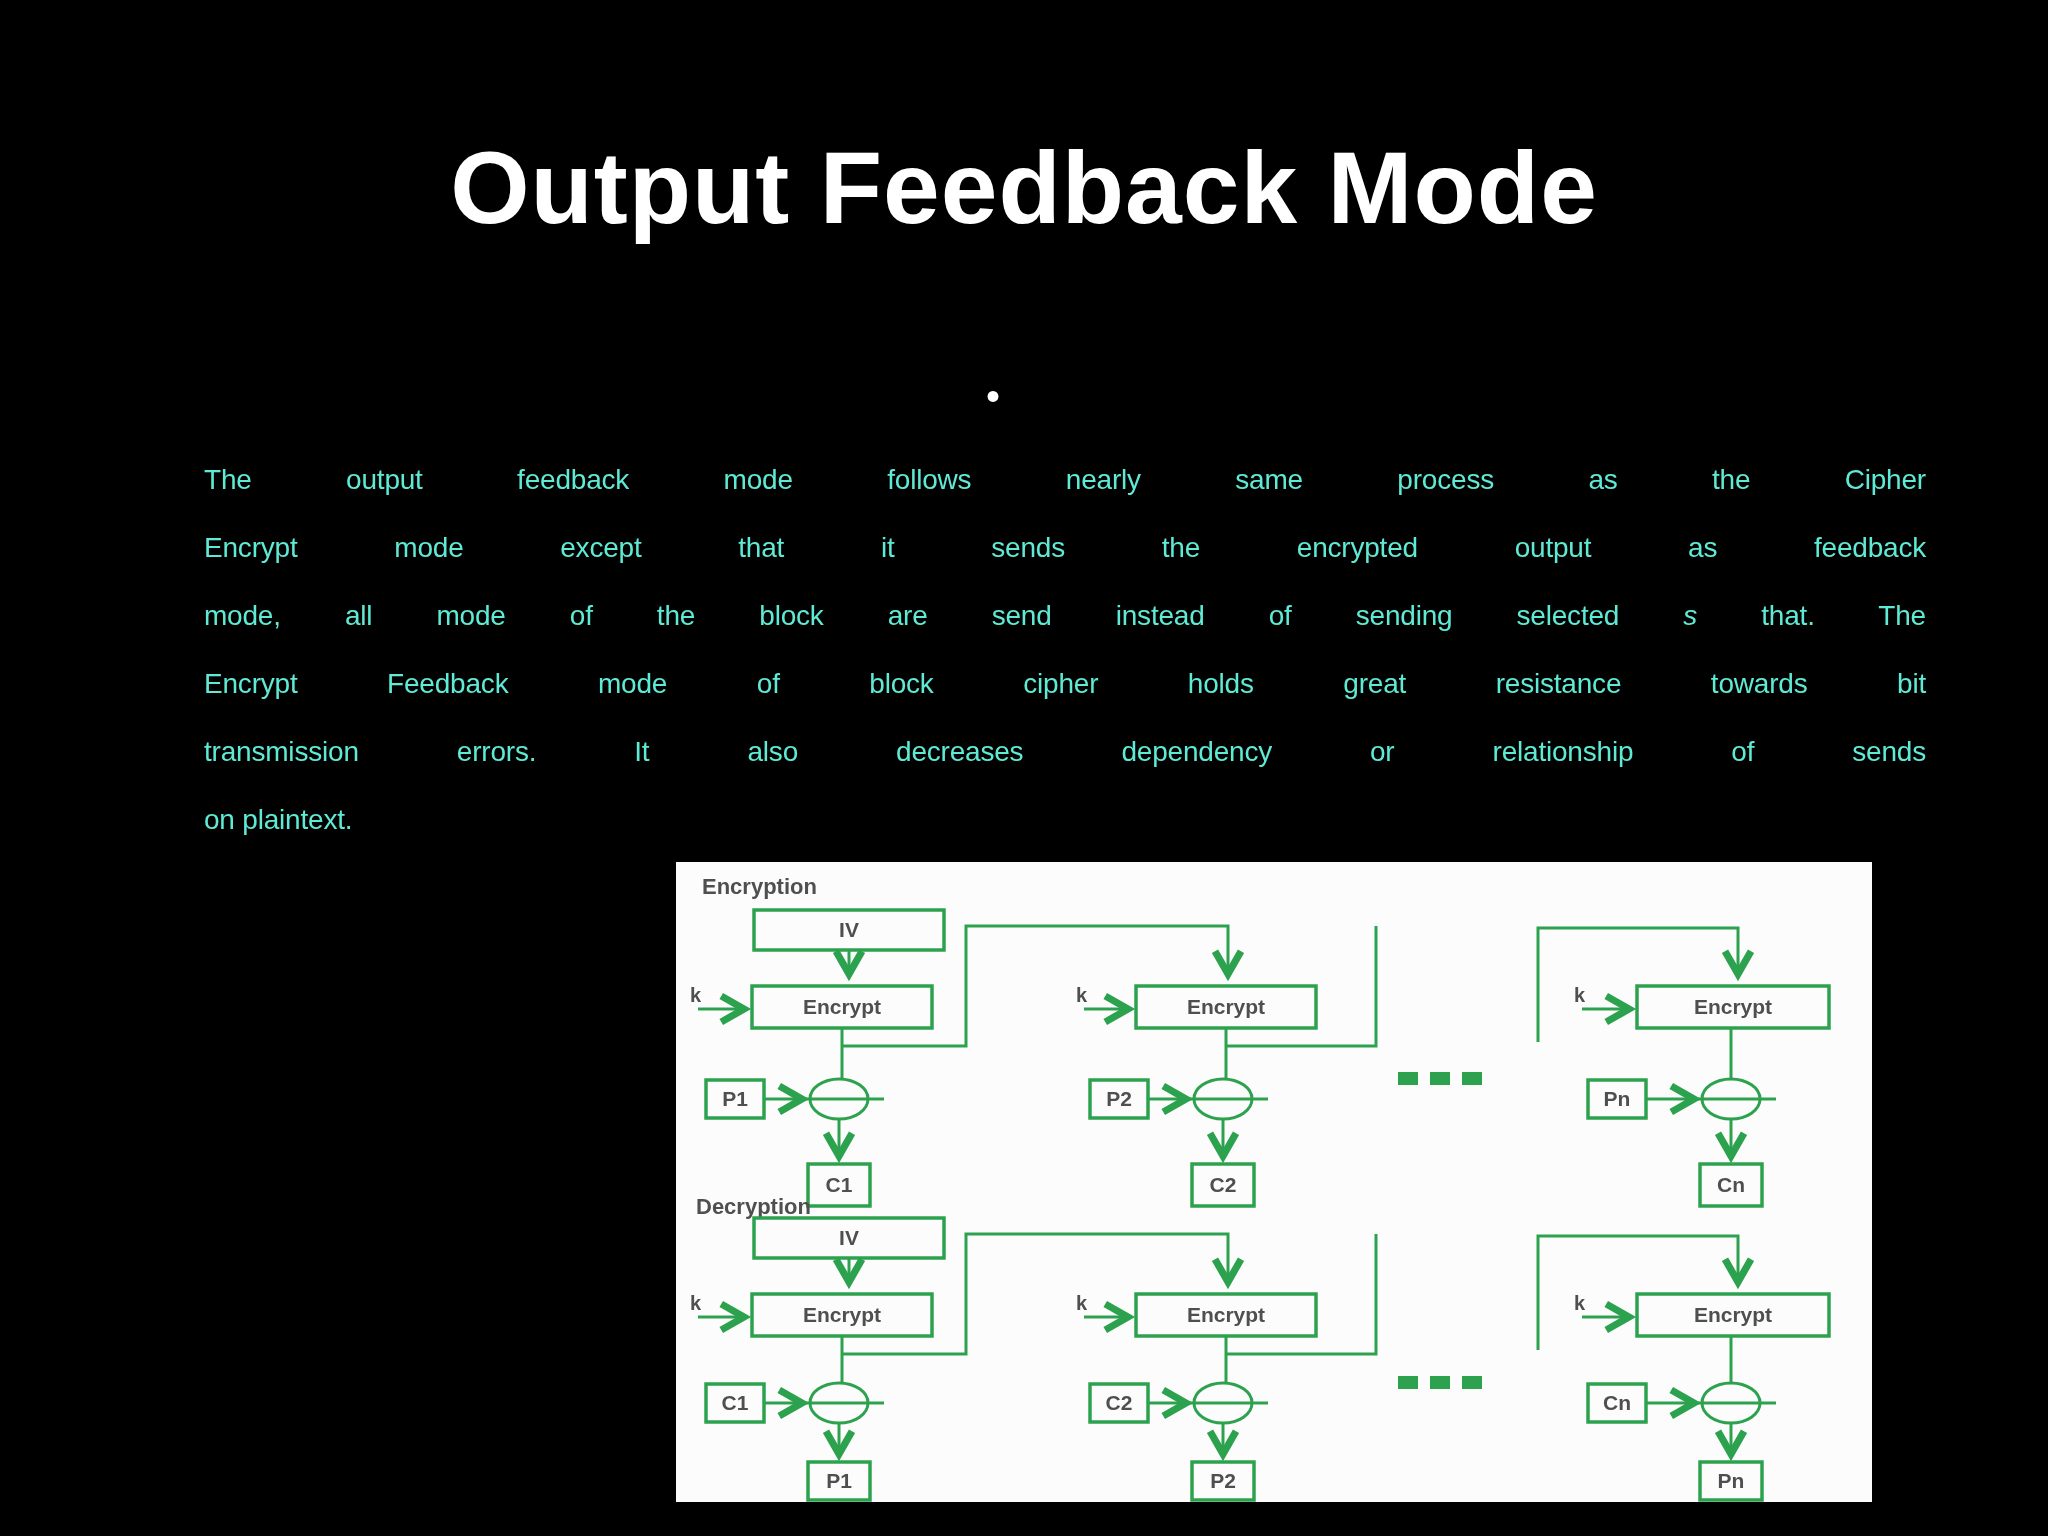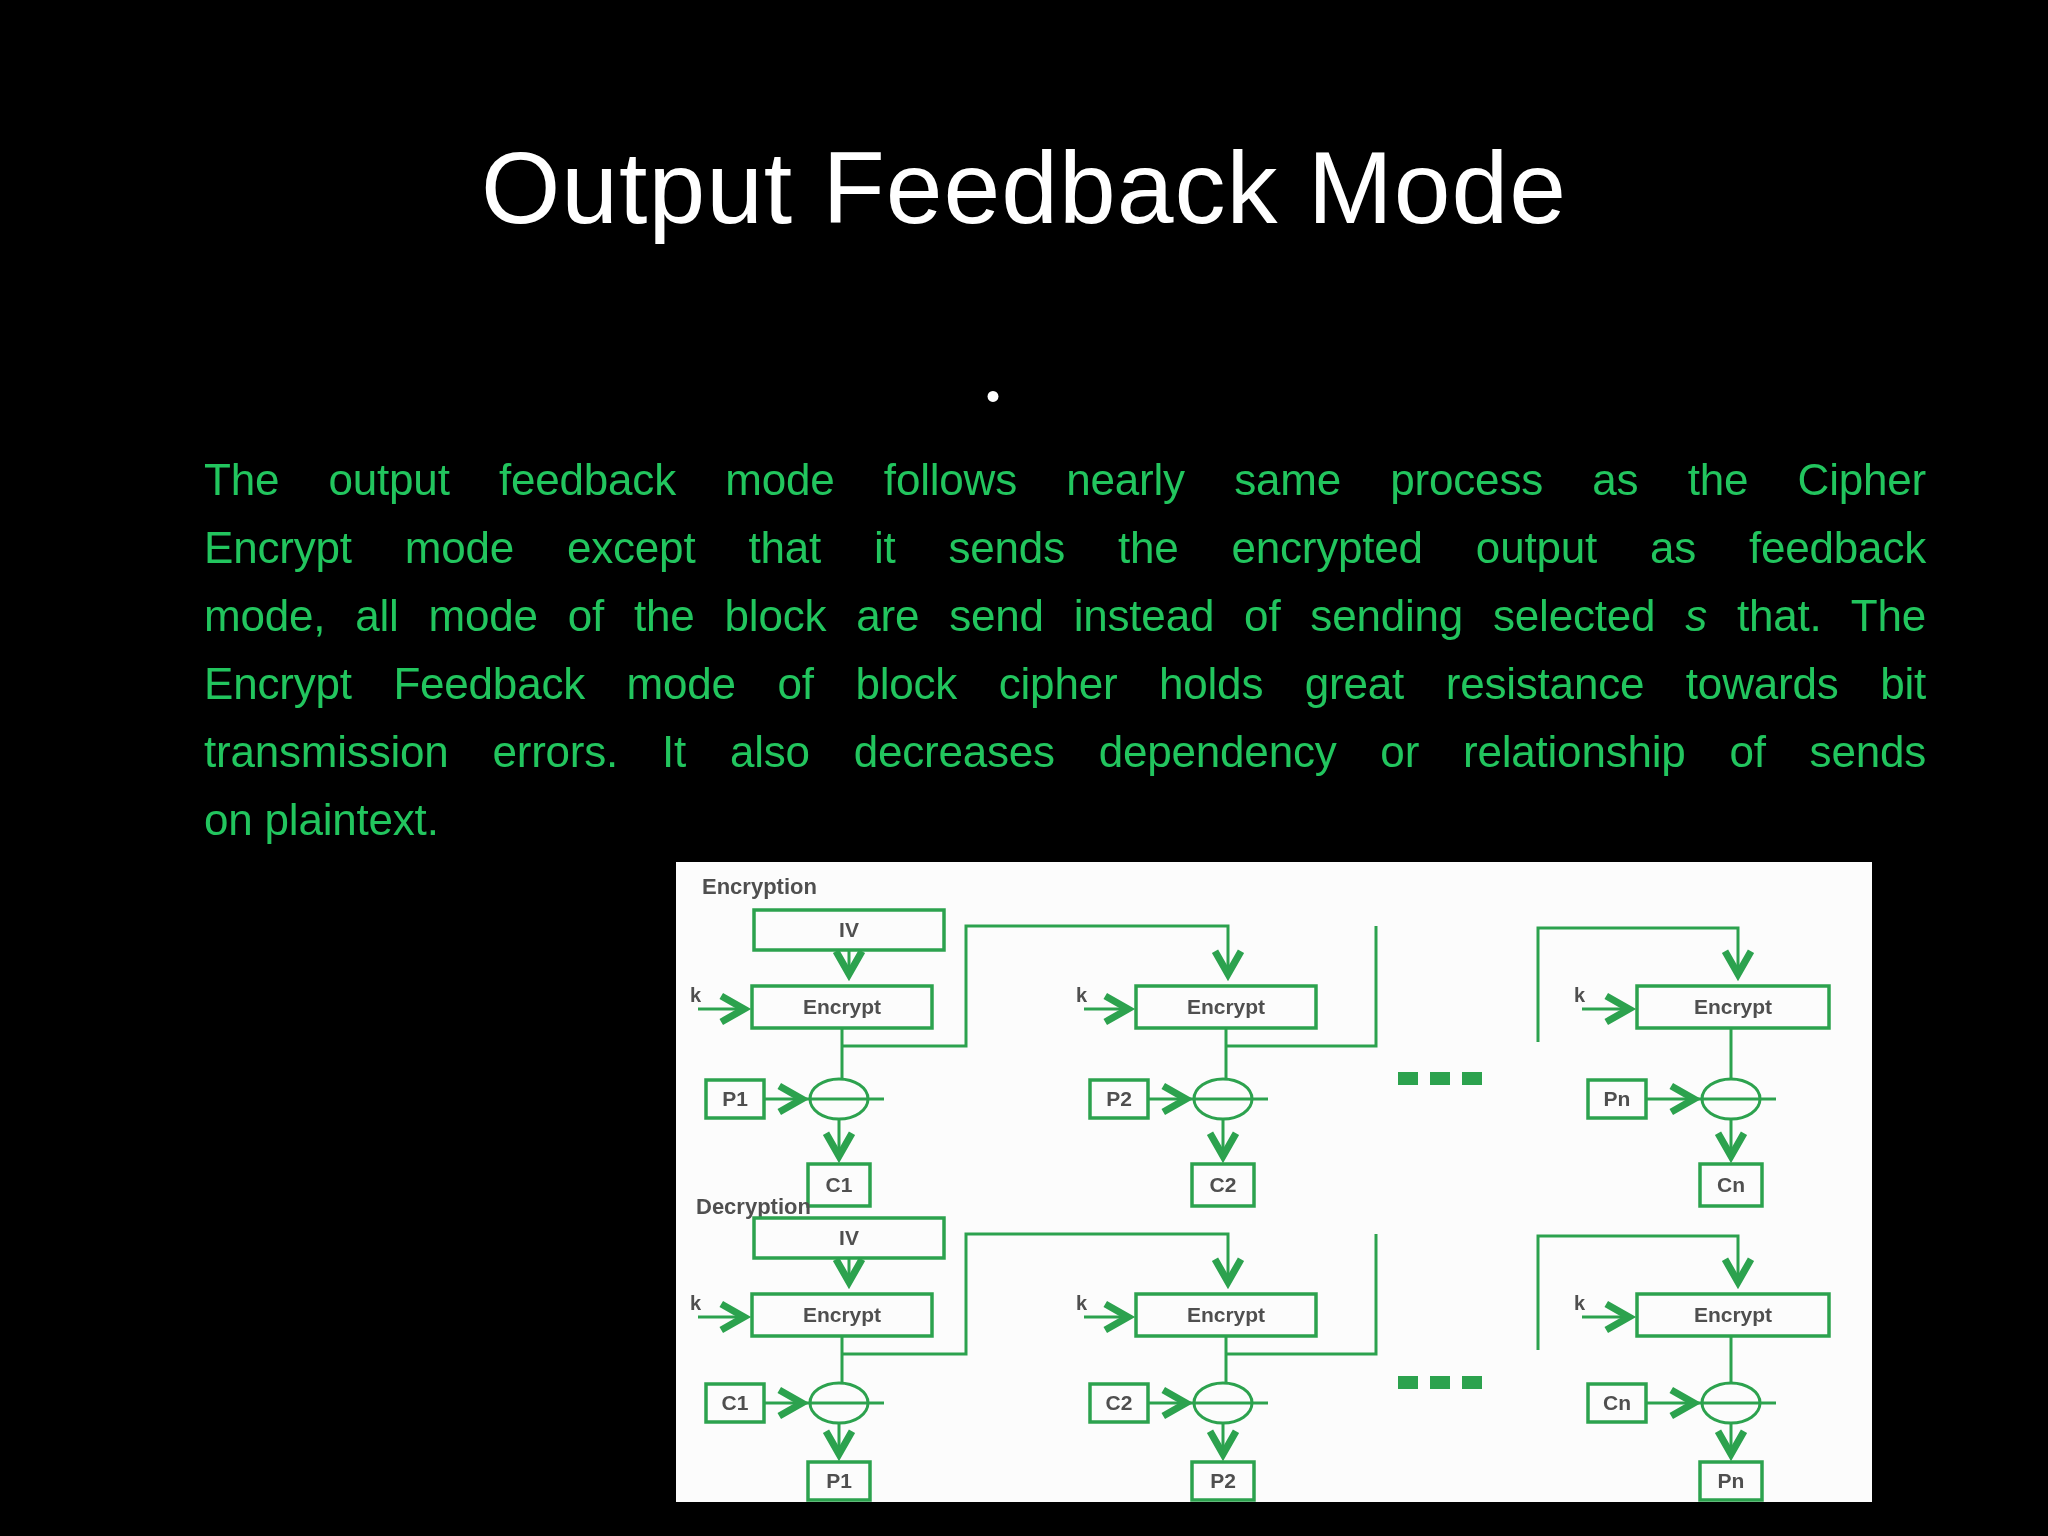--- a/index.html
+++ b/index.html
@@ -1,22 +1,22 @@
 <!DOCTYPE html>
 <html><head>
 <meta charset="utf-8">
 <style>
   html,body{margin:0;padding:0;background:#000;}
   .page{position:relative;width:2048px;height:1536px;background:#000;overflow:hidden;
         font-family:"Liberation Sans",sans-serif;}
   .title{position:absolute;top:132px;left:0;width:2048px;text-align:center;
-         color:#ffffff;font-size:102px;font-weight:400;letter-spacing:1px;line-height:1.1;}
+         color:#ffffff;font-size:102px;font-weight:700;letter-spacing:1px;line-height:1.1;}
   .bullet{position:absolute;left:986px;top:376px;color:#ffffff;font-size:40px;line-height:40px;}
-  .para{position:absolute;left:204px;top:446px;width:1722px;color:#22c55e;
-        font-size:44px;line-height:68px;letter-spacing:-0.2px;}
+  .para{position:absolute;left:204px;top:446px;width:1722px;color:#5eead4;
+        font-size:28px;line-height:68px;letter-spacing:-0.2px;}
   .jline{text-align:justify;text-align-last:justify;white-space:normal;}
   .lline{text-align:left;}
   .ital{font-style:italic;}
   .diagram{position:absolute;left:676px;top:862px;}
   svg text{font-family:"Liberation Sans",sans-serif;}
   .dlabel{font-size:22px;font-weight:700;fill:#4f4f4f;}
   .btext{font-size:21px;font-weight:700;fill:#4f4f4f;}
   .ktext{font-size:20px;font-weight:700;fill:#4f4f4f;}
   .gline{stroke:#2ca24e;stroke-width:3;fill:none;}
   .gbox{stroke:#2ca24e;stroke-width:3.5;fill:none;}

